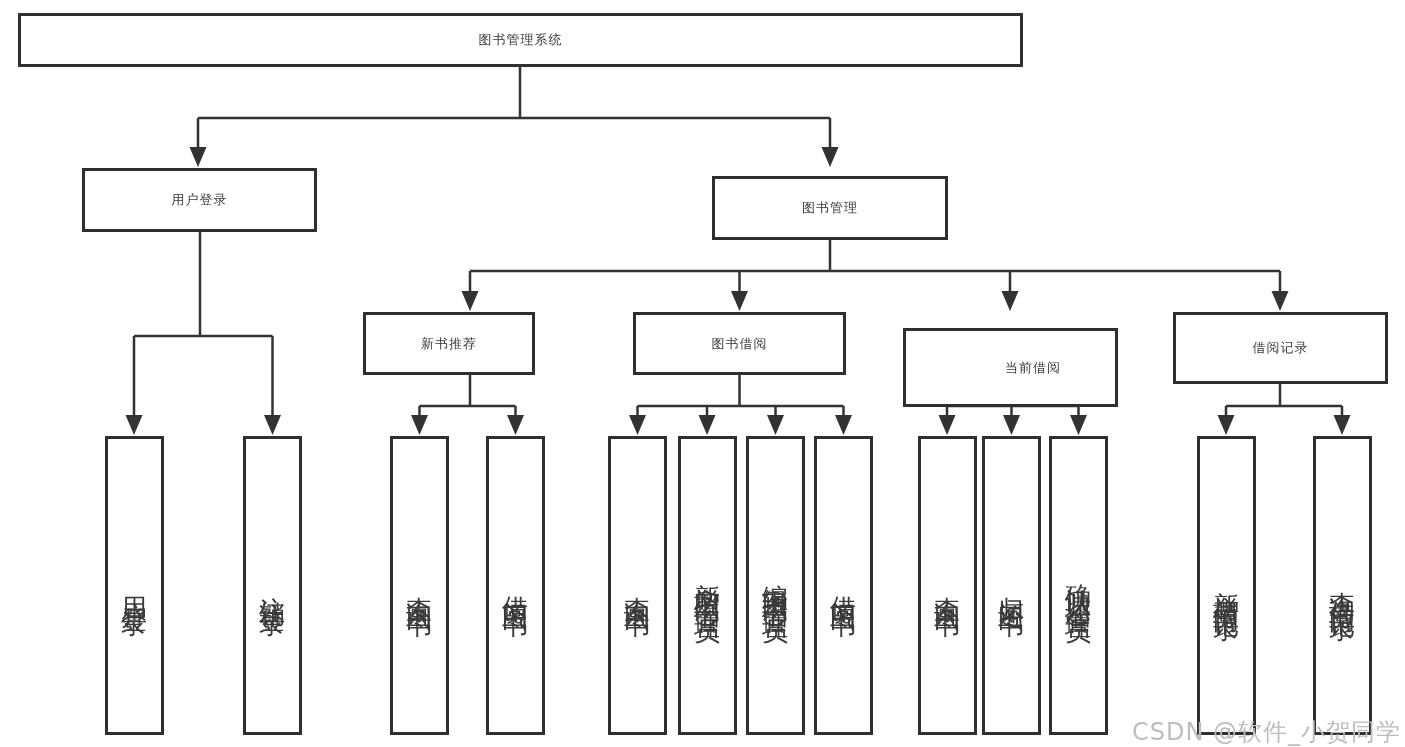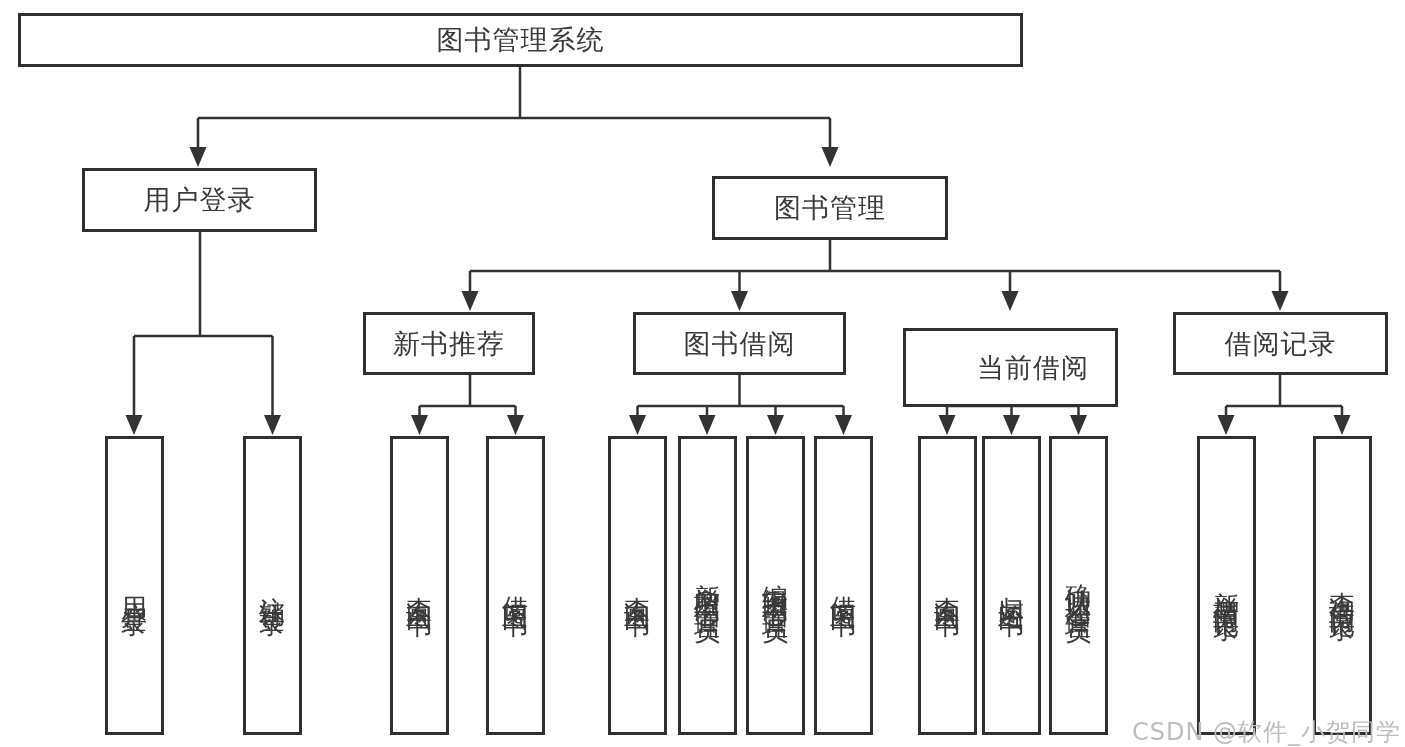--- a/index.html
+++ b/index.html
@@ -10,21 +10,21 @@
     font-family:"DejaVu Sans","Liberation Sans",sans-serif;
     overflow:hidden;
   }
   .node{
     position:absolute;
     box-sizing:border-box;
     border:3px solid #2f2f2f;
     background:#ffffff;
     display:flex;align-items:center;justify-content:center;
     color:#3a3a3a;
-    font-size:27px;
+    font-size:13px;
     letter-spacing:1px;
     z-index:2;
   }
   .vnode{
     position:absolute;
     box-sizing:border-box;
     border:3px solid #2f2f2f;
     background:#ffffff;
     display:flex;align-items:center;justify-content:center;
     color:#3a3a3a;
@@ -105,21 +105,21 @@
 
   <div class="node" style="left:363px;top:312px;width:172px;height:63px;">
     <span>新书推荐</span>
   </div>
   <div class="node" style="left:633px;top:312px;width:213px;height:63px;">
     <span>图书借阅</span>
   </div>
   <div class="node" style="left:903px;top:328px;width:215px;height:79px;padding-left:45px;">
     <span>当前借阅</span>
   </div>
-  <div class="node" style="left:1173px;top:312px;width:215px;height:63px;">
+  <div class="node" style="left:1173px;top:312px;width:215px;height:72px;">
     <span>借阅记录</span>
   </div>
 
   <div class="vnode" style="left:105px;top:436px;width:59px;height:299px;">
     <span class="vlabel">用户登录</span>
   </div>
   <div class="vnode" style="left:243px;top:436px;width:59px;height:299px;">
     <span class="vlabel">注销登录</span>
   </div>
 

